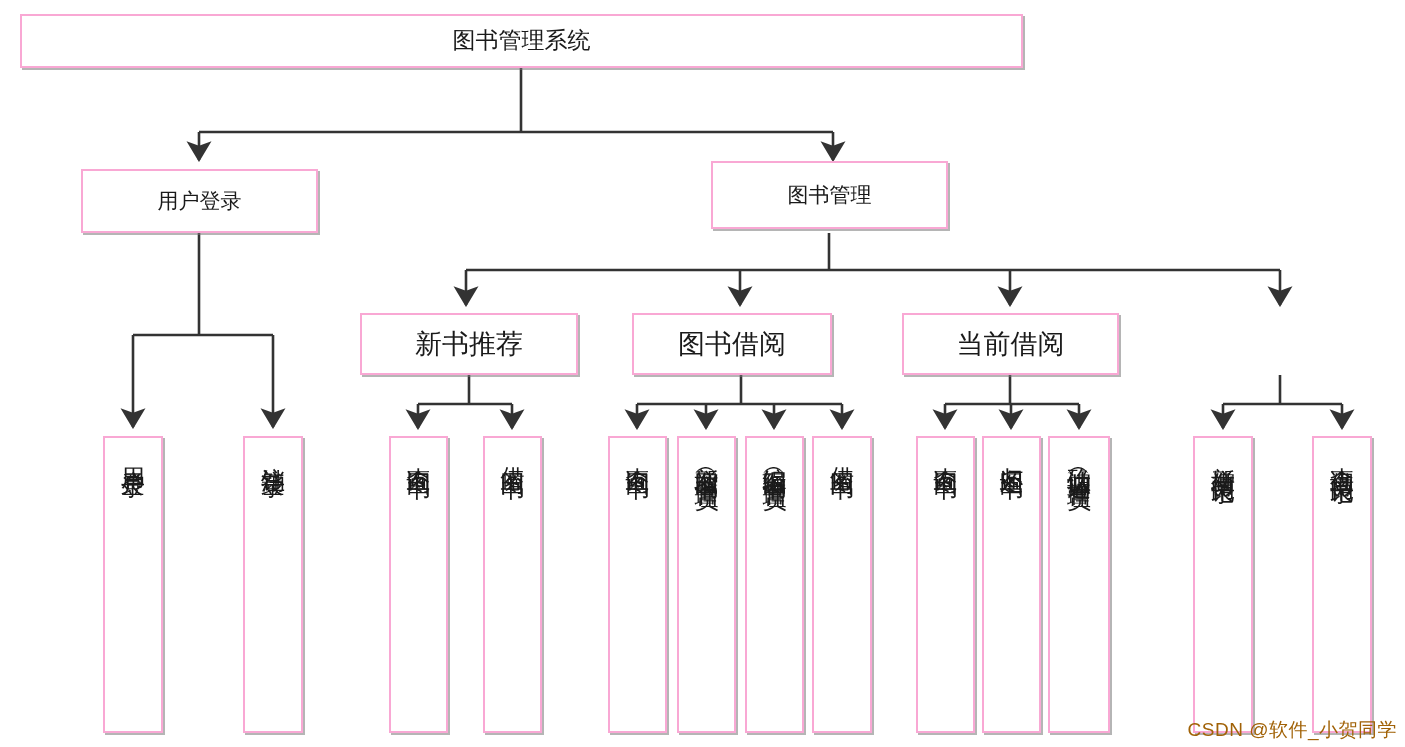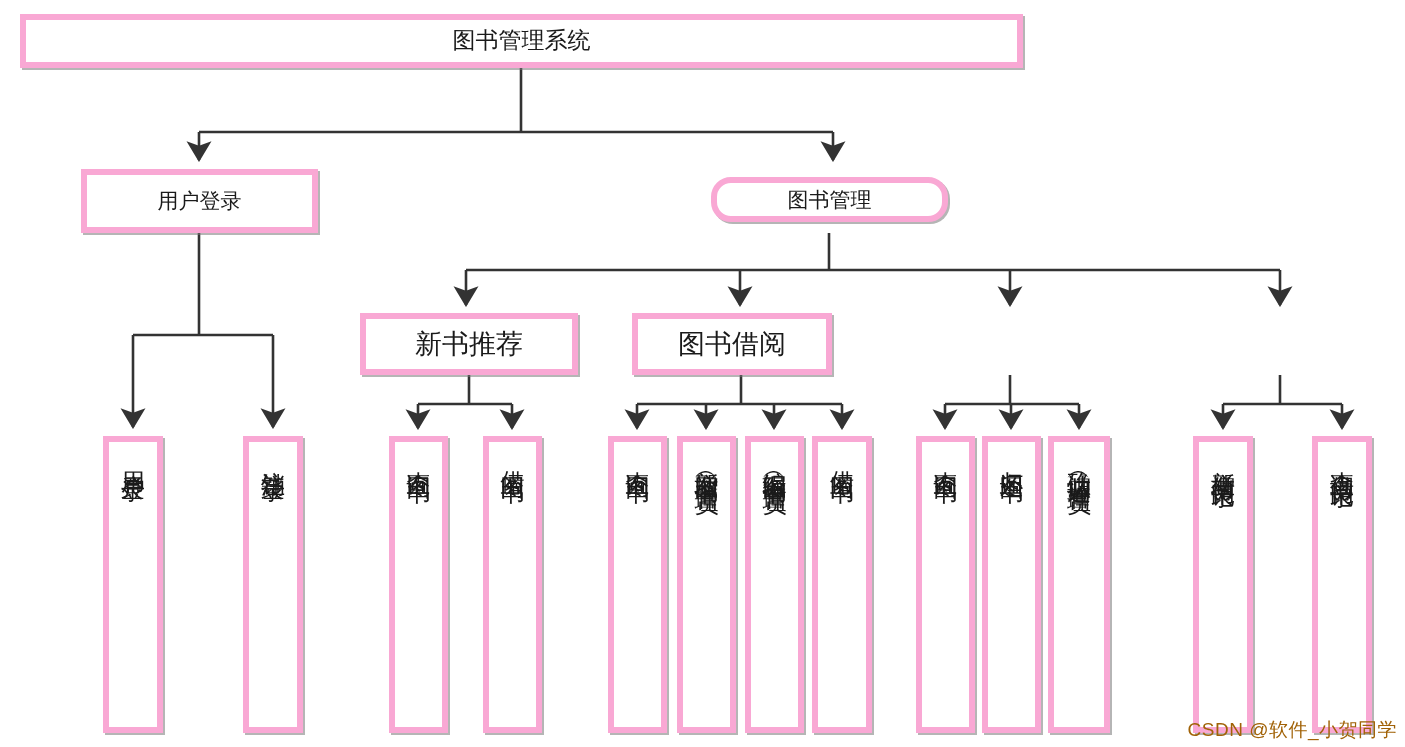--- a/index.html
+++ b/index.html
@@ -1,19 +1,19 @@
 <!DOCTYPE html>
 <html><head>
 <meta charset="utf-8">
 <style>
   html,body{margin:0;padding:0;background:#ffffff;}
   body{width:1405px;height:747px;overflow:hidden;font-family:"Liberation Sans","DejaVu Sans",sans-serif;}
   #canvas{position:relative;width:1405px;height:747px;background:#fff;}
   .node{position:absolute;box-sizing:border-box;background:#ffffff;
-        border:6px solid #f9a8d4;display:flex;align-items:center;justify-content:center;
+        border:2px solid #f9a8d4;display:flex;align-items:center;justify-content:center;
         color:#1a1a1a;}
   .node.shadow{box-shadow:2px 2px 0 0 rgba(120,120,120,.55);}
   .node .lbl{display:block;text-align:center;line-height:1.12;}
   .lvl1{font-size:23px;}
   .lvl2{font-size:21px;}
   .lvl3{font-size:27px;}
   .leaf{align-items:flex-start;justify-content:center;padding-top:10px;}
   .leaf .lbl{writing-mode:vertical-rl;text-orientation:upright;
              font-size:24px;letter-spacing:3px;line-height:1.0;
              white-space:nowrap;}
@@ -76,29 +76,32 @@
     </g>
   </svg>
 
   <div class="node shadow lvl1" style="left:20px;top:14px;width:1003px;height:54px;">
     <span class="lbl">图书管理系统</span>
   </div>
 
   <div class="node shadow lvl2" style="left:81px;top:169px;width:237px;height:64px;">
     <span class="lbl">用户登录</span>
   </div>
-  <div class="node shadow lvl2" style="left:711px;top:177px;width:237px;height:45px;border-radius:20px;">
+  <div class="node shadow lvl2" style="left:711px;top:161px;width:237px;height:68px;">
     <span class="lbl">图书管理</span>
   </div>
 
   <div class="node shadow lvl3" style="left:360px;top:313px;width:218px;height:62px;">
     <span class="lbl">新书推荐</span>
   </div>
   <div class="node shadow lvl3" style="left:632px;top:313px;width:200px;height:62px;">
     <span class="lbl">图书借阅</span>
+  </div>
+  <div class="node shadow lvl3" style="left:902px;top:313px;width:217px;height:62px;">
+    <span class="lbl">当前借阅</span>
   </div>
 
   <div class="node shadow leaf" style="left:103px;top:436px;width:60px;height:297px;">
     <span class="lbl">用户登录</span>
   </div>
   <div class="node shadow leaf" style="left:243px;top:436px;width:60px;height:297px;">
     <span class="lbl">注销登录</span>
   </div>
   <div class="node shadow leaf" style="left:389px;top:436px;width:59px;height:297px;">
     <span class="lbl">查询图书</span>

